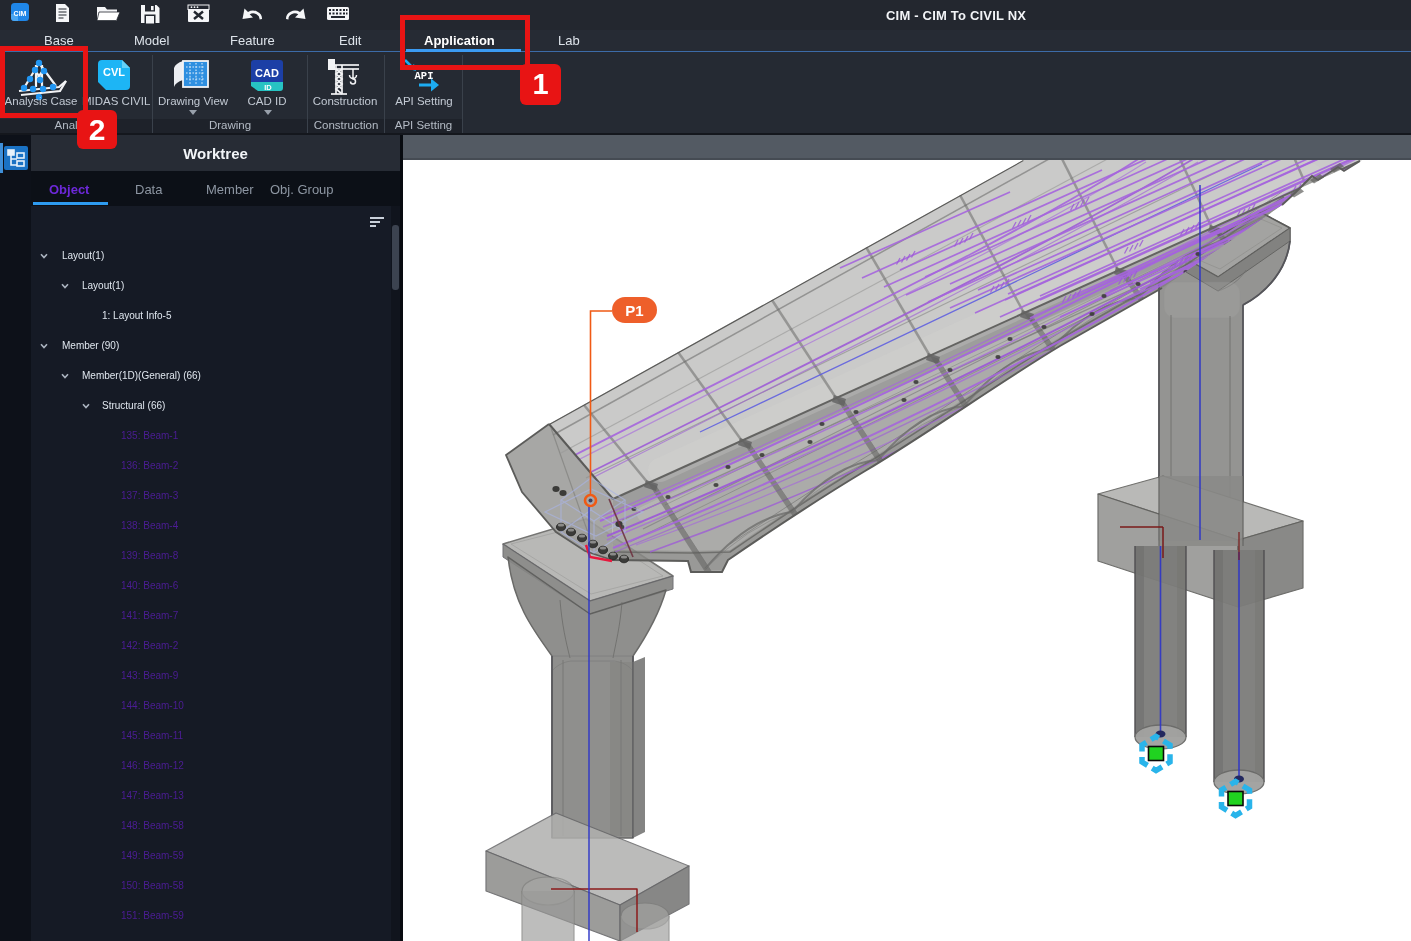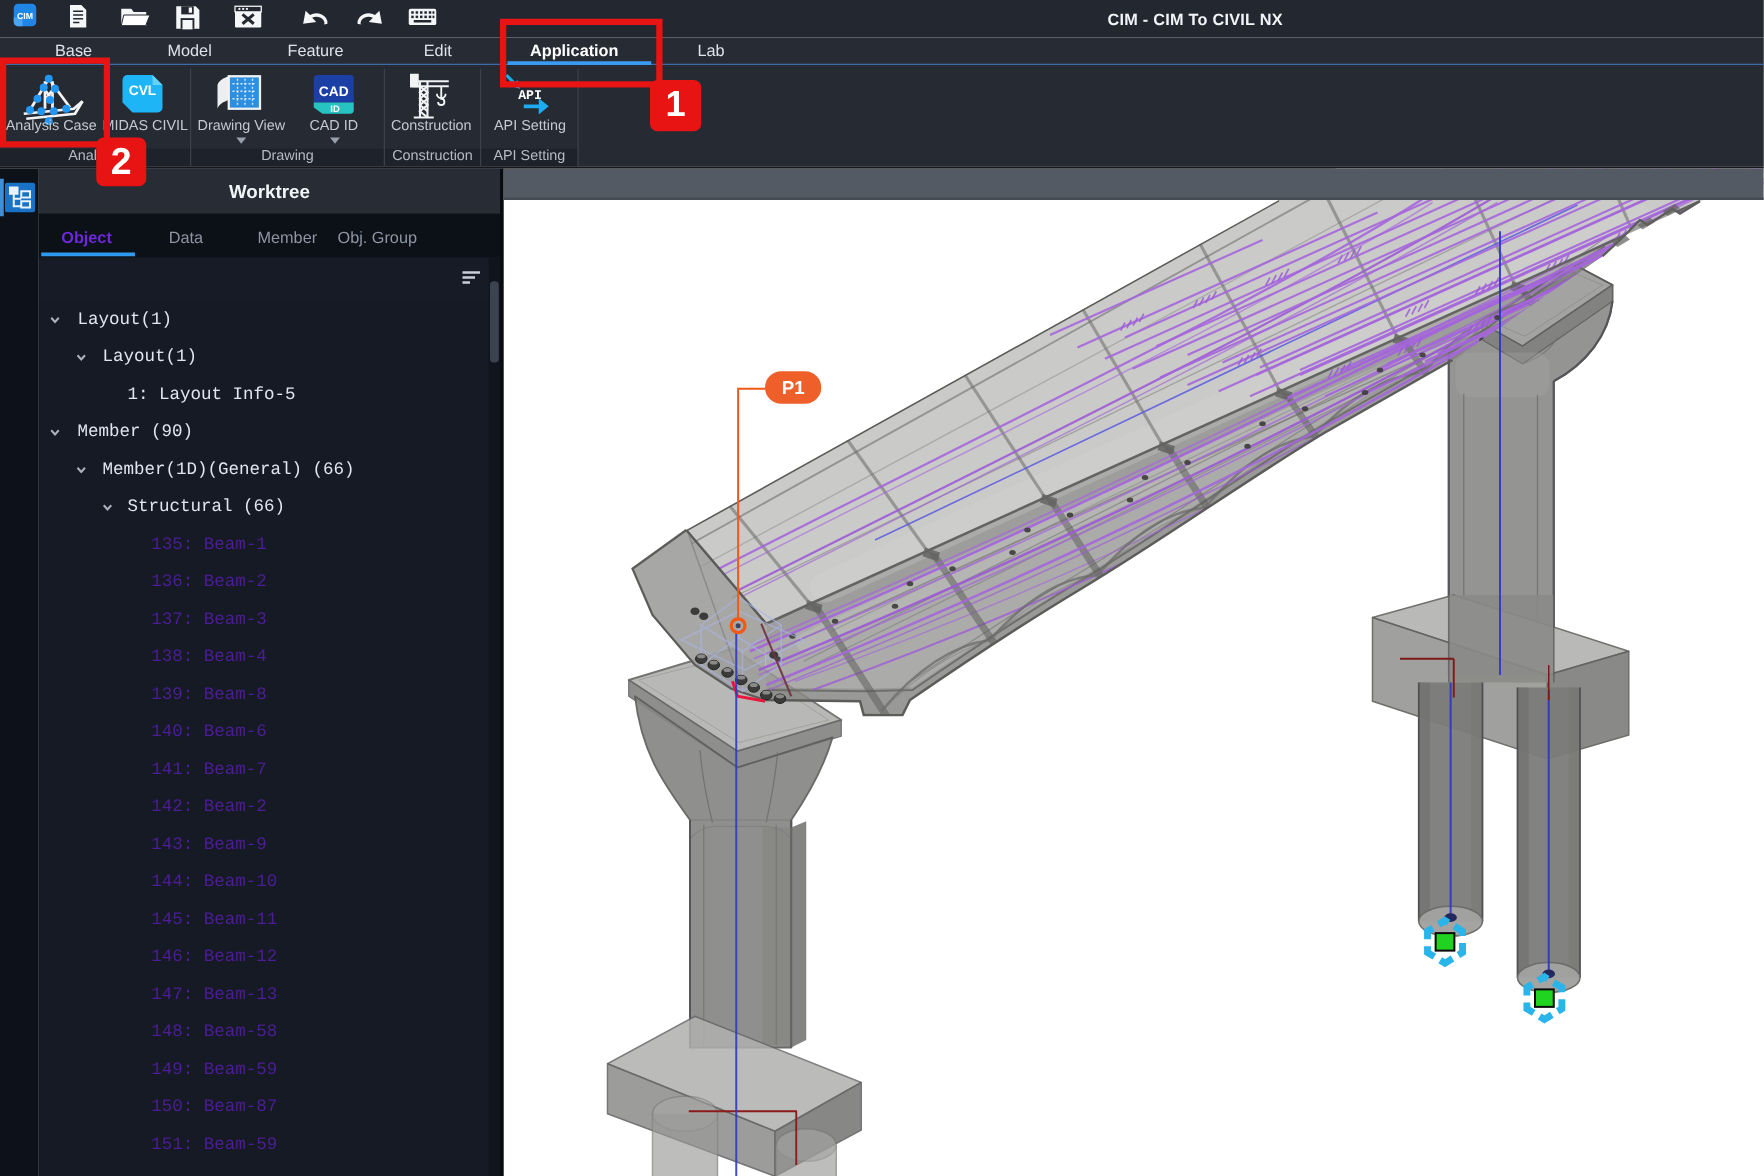--- a/index.html
+++ b/index.html
@@ -25,21 +25,21 @@
   #side-accent { left:0; top:143px; width:3px; height:30px; background:#3f8fd8; }
   
   #panel { left:31px; top:135px; width:369px; height:806px; background:#151a25; }
   #panel-header { left:31px; top:135px; width:369px; height:36px; background:#272c35; color:#f2f5f8; font-size:15px; font-weight:bold; text-align:center; line-height:38px; }
   #tabsrow { left:31px; top:171px; width:369px; height:35px; background:#0c1017; }
   .tab { position:absolute; top:182px; font-size:13px; color:#8d96a2; }
   #tab-object { color:#6d28d9; font-weight:bold; }
   #obj-underline { left:33px; top:202px; width:75px; height:3px; background:#2e9bf0; }
   #toolrow { left:31px; top:206px; width:369px; height:34px; background:#161b26; }
   #treearea { left:31px; top:240px; width:369px; height:701px; background:#151a25; }
-  .trow { position:absolute; height:30px; line-height:30px; font-size:14px; white-space:nowrap;font-family:Liberation Mono, monospace; }
+  .trow { position:absolute; height:30px; line-height:30px; font-size:10px; white-space:nowrap; }
   .tparent { color:#dfe6ee; }
   .tbeam { color:#4c1d95; }
   .chev { position:absolute; width:8px; height:8px; }
   #vscroll { left:391px; top:206px; width:9px; height:735px; background:#10141d; }
   #vthumb { left:392px; top:225px; width:7px; height:65px; background:#3c4350; border-radius:3px; }
   #panel-sep { left:400px; top:135px; width:3px; height:806px; background:#080b10; }
   
   .redbox { position:absolute; border:5px solid #e81414; z-index:50; }
   .redsq { position:absolute; background:#e81414; color:#fff; font-weight:bold; text-align:center; border-radius:6px; z-index:51; }
   
@@ -238,21 +238,21 @@
     <div class="trow tbeam" style="left:121px;top:571px">140: Beam-6</div>
     <div class="trow tbeam" style="left:121px;top:601px">141: Beam-7</div>
     <div class="trow tbeam" style="left:121px;top:631px">142: Beam-2</div>
     <div class="trow tbeam" style="left:121px;top:661px">143: Beam-9</div>
     <div class="trow tbeam" style="left:121px;top:691px">144: Beam-10</div>
     <div class="trow tbeam" style="left:121px;top:721px">145: Beam-11</div>
     <div class="trow tbeam" style="left:121px;top:751px">146: Beam-12</div>
     <div class="trow tbeam" style="left:121px;top:781px">147: Beam-13</div>
     <div class="trow tbeam" style="left:121px;top:811px">148: Beam-58</div>
     <div class="trow tbeam" style="left:121px;top:841px">149: Beam-59</div>
-    <div class="trow tbeam" style="left:121px;top:871px">150: Beam-87</div>
+    <div class="trow tbeam" style="left:121px;top:871px">150: Beam-58</div>
     <div class="trow tbeam" style="left:121px;top:901px">151: Beam-59</div>
   </div>
 
 <svg class="abs" id="viewport" width="1008" height="806" viewBox="403 135 1008 806">
 <rect x="403" y="135" width="1008" height="806" fill="#ffffff"></rect>
 <g stroke-linejoin="round">
 <path d="M503,544 L586,519 L673,576 L590,601 Z" fill="#b2b2b0" opacity="0.92" stroke="#6a6a68" stroke-width="1.5"></path>
 <path d="M511,544 L585,525 L663,576 L591,594 Z" fill="none" stroke="#989896" stroke-width="0.8" opacity="0.7"></path>
 <path d="M503,544 L590,601 L673,576 L673,589 L590,614 L503,557 Z" fill="#858583" opacity="0.92" stroke="#66666a" stroke-width="1"></path>
 <path d="M508,557 L590,614 L666,590 C662,604 652,628 633,656 L633,838 L552,838 L552,656 C531,627 513,602 508,557 Z" fill="#868684" opacity="0.92" stroke="#5e5e5c" stroke-width="1.5"></path>

